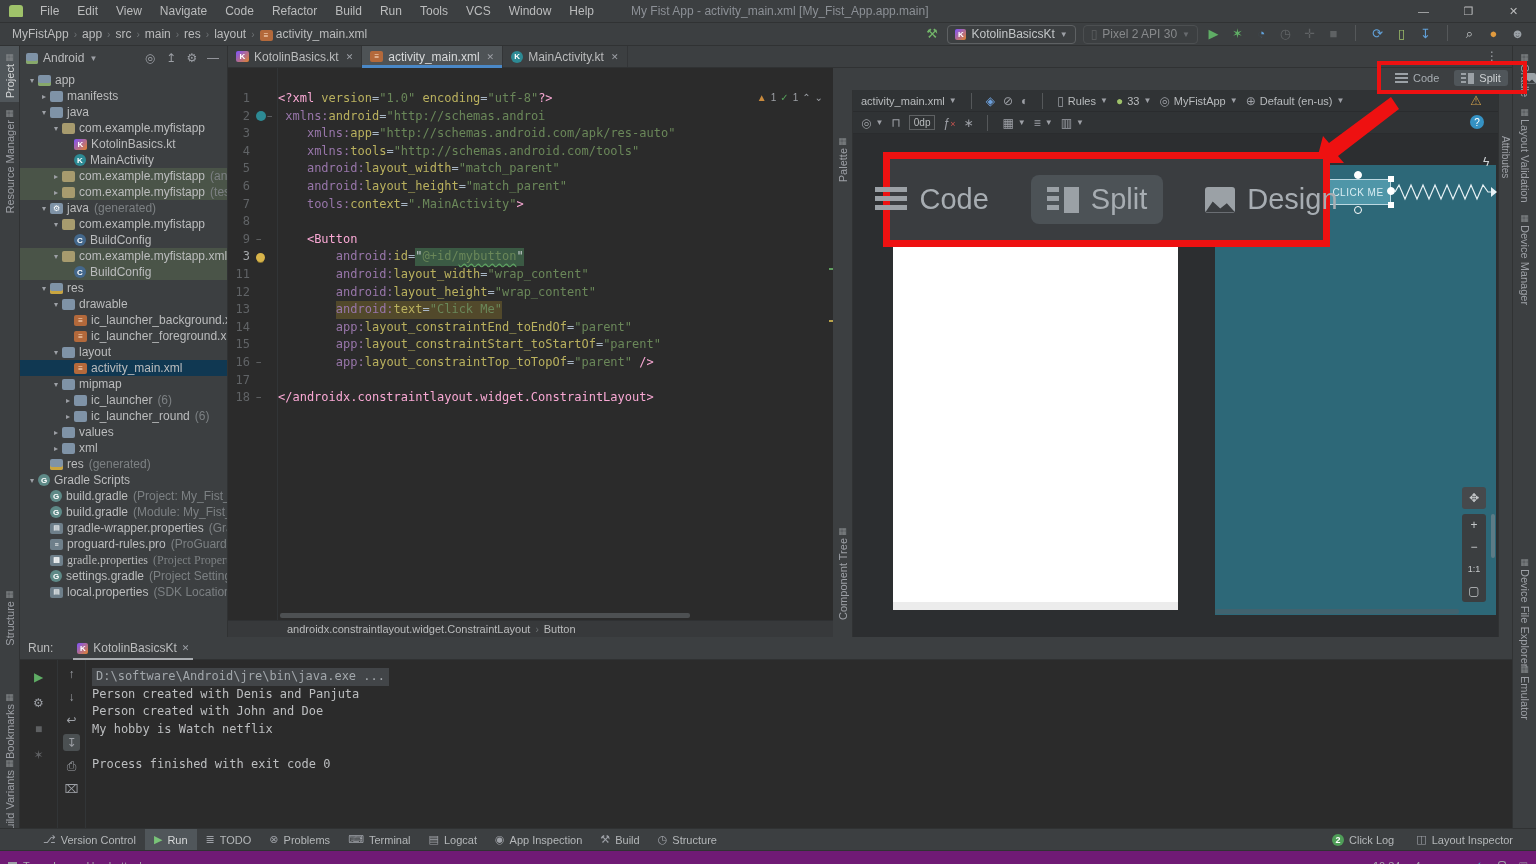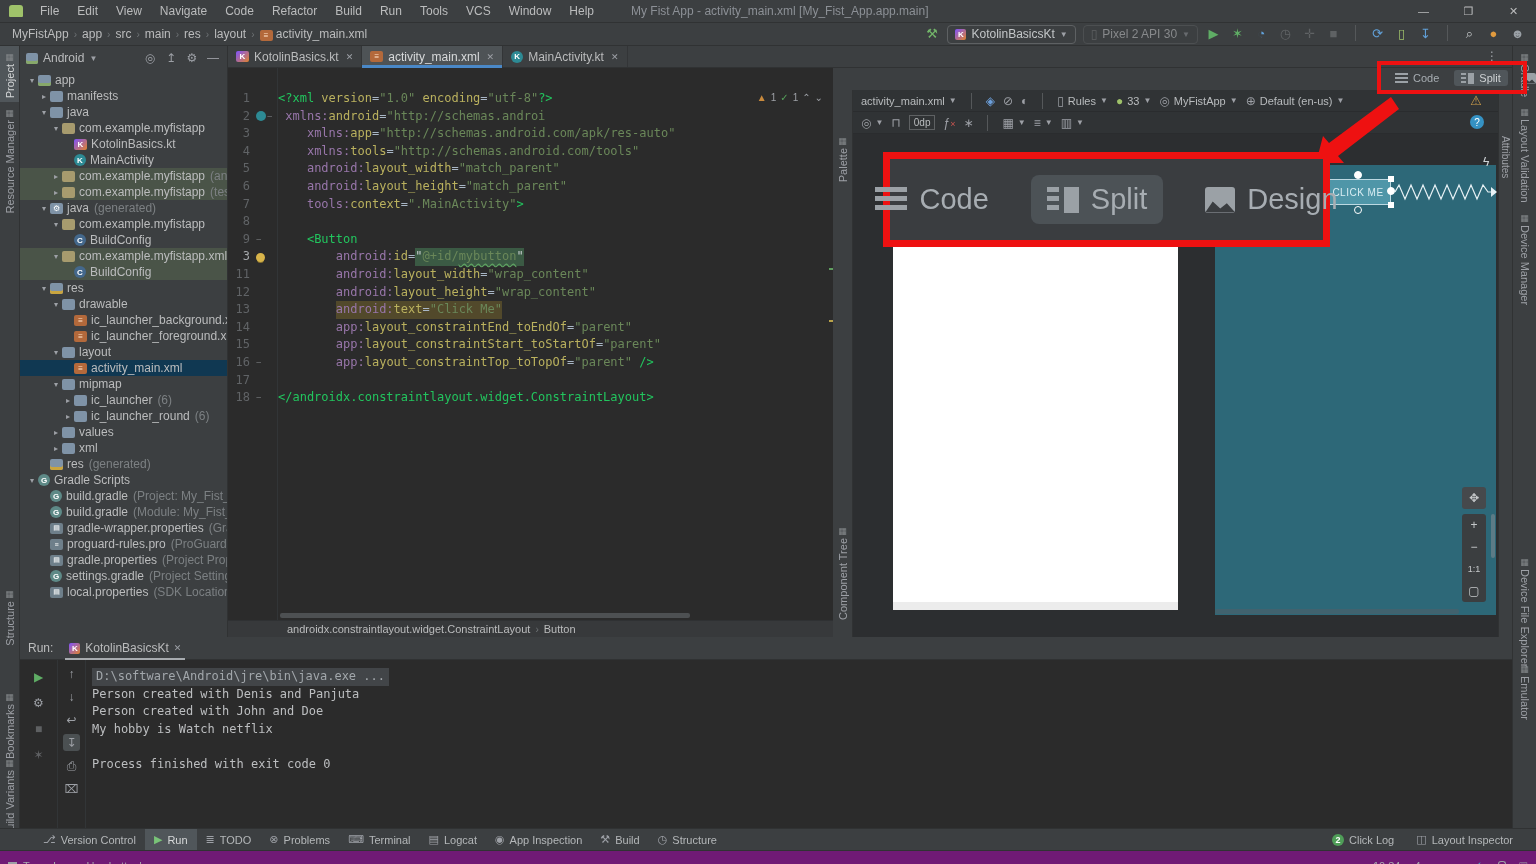--- a/index.html
+++ b/index.html
@@ -75,21 +75,21 @@
   #codewrap{position:absolute;left:0;top:22px;right:0;bottom:17px;overflow:hidden;padding-top:22px;
             font:12px/17.6px "DejaVu Sans Mono","Liberation Mono",monospace}
   .gutline{position:absolute;left:49px;top:0;bottom:0;width:1px;background:#323537}
   .cl{height:17.6px;display:flex;white-space:pre}
   .cl .ln{width:26px;flex:none;text-align:right;color:#606366;padding-right:4px}
   .cl .ln.cur{color:#a4a7aa}
   .cl .gz{width:24px;flex:none;display:flex;align-items:center;gap:1px;padding-left:2px}
   .fold{color:#6e7173;font-size:9px}
   .bulb{width:9px;height:9px;border-radius:50%;background:#d8b44a;box-shadow:0 2px 0 -1px #8a7430}
   .gicon-preview{width:10px;height:10px;border-radius:50%;background:#2d8a94;display:inline-block}
-  .tk-tag{color:#22c55e}.tk-ns{color:#9876aa}.tk-attr{color:#bab15e}.tk-p{color:#a9b7c6}
+  .tk-tag{color:#f9a8d4}.tk-ns{color:#9876aa}.tk-attr{color:#bab15e}.tk-p{color:#a9b7c6}
   .tk-val{color:#6a8759}.tk-q{color:#c8cdd0}
   .tk-hl{background:#3b5a44}.tk-o{background:#52492b}
   .tk-wavy{text-decoration:underline wavy #5fa562;text-underline-offset:2px}
   #inspection{position:absolute;top:46px;right:10px;display:flex;align-items:center;gap:4px;font-size:10px;color:#9da0a6}
   #inspection .w{color:#c98a3d}#inspection .k{color:#55a05a}
   #stripe{position:absolute;right:0;top:22px;bottom:17px;width:4px}
   #stripe .m1{position:absolute;top:200px;right:0;width:4px;height:2px;background:#5f9e5f}
   #stripe .m2{position:absolute;top:252px;right:0;width:4px;height:2px;background:#b8a24a}
   #hscroll{position:absolute;left:52px;bottom:19px;width:410px;height:5px;background:#4d5052;border-radius:2px}
   #crumbbar{position:absolute;left:0;right:0;bottom:0;height:17px;background:#37393b;border-top:1px solid #2f3133;
@@ -155,21 +155,21 @@
   #anno-panel .mi-code{width:32px;height:26px;background:repeating-linear-gradient(#9ba1a6 0 5px,transparent 5px 9px)}
   #anno-panel .mi-split{width:32px;height:26px}
   #anno-panel .mi-split::before{width:12px;height:26px;background:repeating-linear-gradient(#9ba1a6 0 5px,transparent 5px 9px)}
   #anno-panel .mi-split::after{width:15px;height:26px;background:#9ba1a6}
   #anno-panel .mi-design{width:30px;height:26px;border-radius:3px}
   #anno-arrow{position:absolute;left:1298px;top:97px;z-index:33}
 
   
   #runpanel{position:absolute;left:20px;top:637px;width:1492px;height:191px;background:#2b2b2b}
   #run-head{position:absolute;left:0;top:0;right:0;height:23px;background:#3c3f41;border-bottom:1px solid #303233;
-            display:flex;align-items:center;padding-left:8px;gap:10px}
+            display:flex;align-items:center;padding-left:8px;gap:18px}
   #run-tab{display:flex;align-items:center;gap:5px;height:23px;padding:0 6px;position:relative}
   #run-tab::after{content:"";position:absolute;left:2px;right:2px;bottom:0;height:2px;background:#a7abaf}
   #run-col1{position:absolute;left:0;top:23px;bottom:0;width:38px;border-right:1px solid #323537;
             display:flex;flex-direction:column;align-items:center;padding-top:8px;gap:9px}
   #run-col2{position:absolute;left:38px;top:23px;bottom:0;width:28px;border-right:1px solid #323537;
             display:flex;flex-direction:column;align-items:center;padding-top:5px;gap:6px}
   .rico{width:17px;height:17px;display:flex;align-items:center;justify-content:center;font-size:12px;color:#9da0a6}
   .rico.green{color:#5fad65}
   .rico.boxed{background:#4b5052;border-radius:3px}
   #console{position:absolute;left:66px;top:23px;right:0;bottom:0;padding:8px 0 0 6px;
@@ -455,21 +455,21 @@
           <span class="ti ti-props">▤</span>
           <span class="lbl">gradle-wrapper.properties</span>
           <span class="meta">(Gradle Ver</span>
         </div>
         <div class="trow" style="padding-left: 18px;">
           <span class="arr"></span>
           <span class="ti ti-props">≡</span>
           <span class="lbl">proguard-rules.pro</span>
           <span class="meta">(ProGuard Rules fo</span>
         </div>
-        <div class="trow" style="padding-left: 18px;">
+        <div class="trow" style="padding-left: 18px; font-family: Liberation Serif, serif;">
           <span class="arr"></span>
           <span class="ti ti-props">▤</span>
           <span class="lbl">gradle.properties</span>
           <span class="meta">(Project Properties)</span>
         </div>
         <div class="trow" style="padding-left: 18px;">
           <span class="arr"></span>
           <span class="ti ti-gradle">G</span>
           <span class="lbl">settings.gradle</span>
           <span class="meta">(Project Settings)</span>

